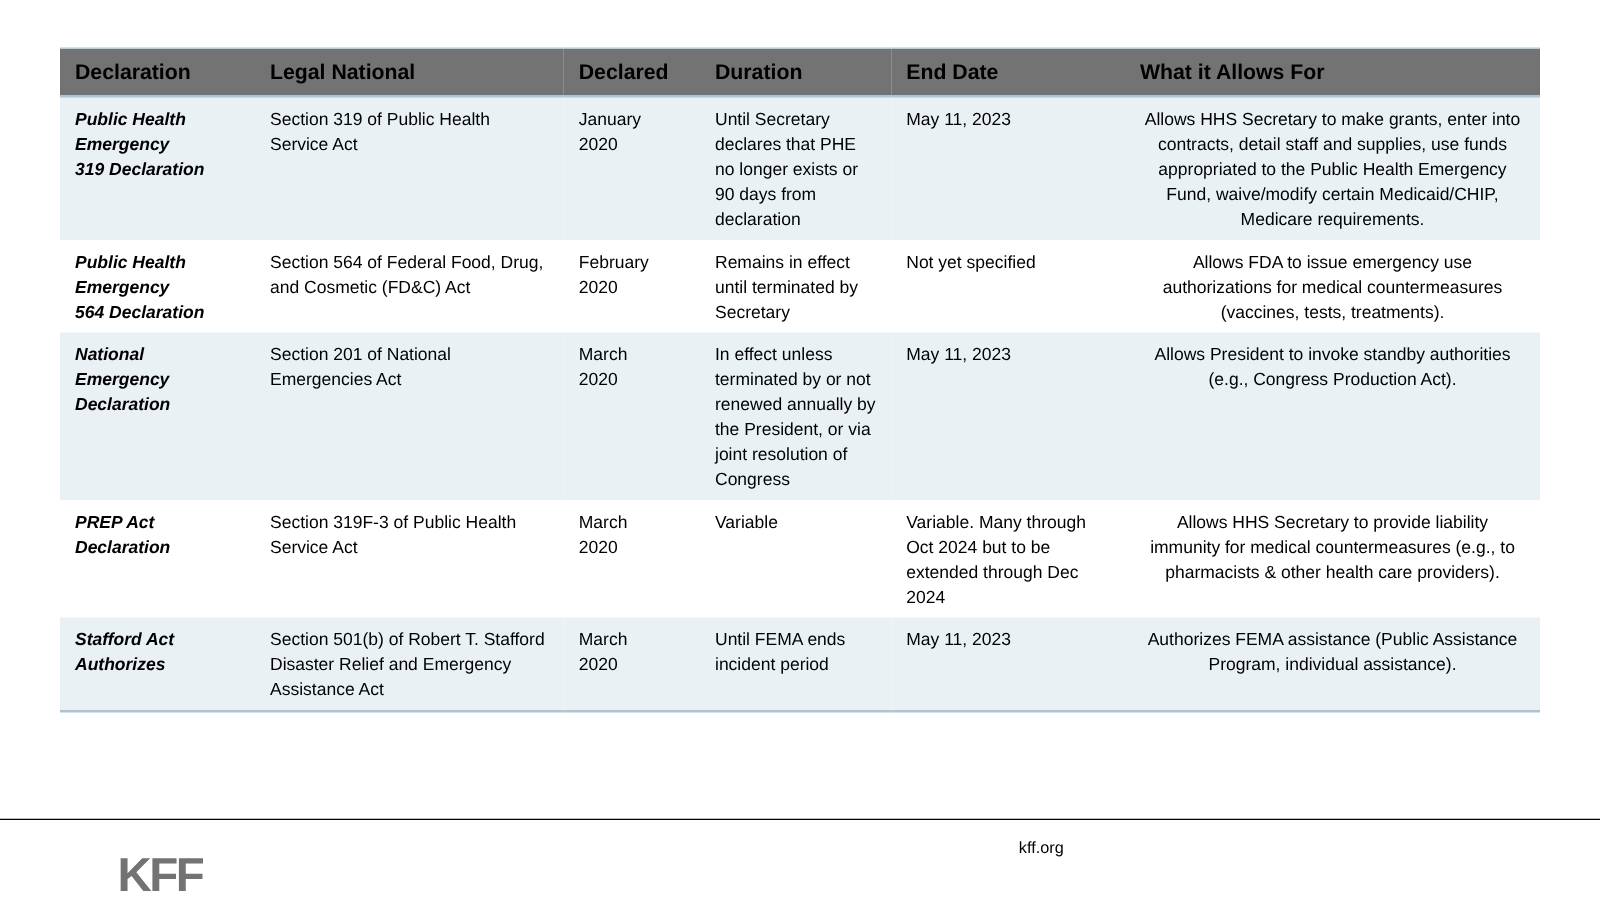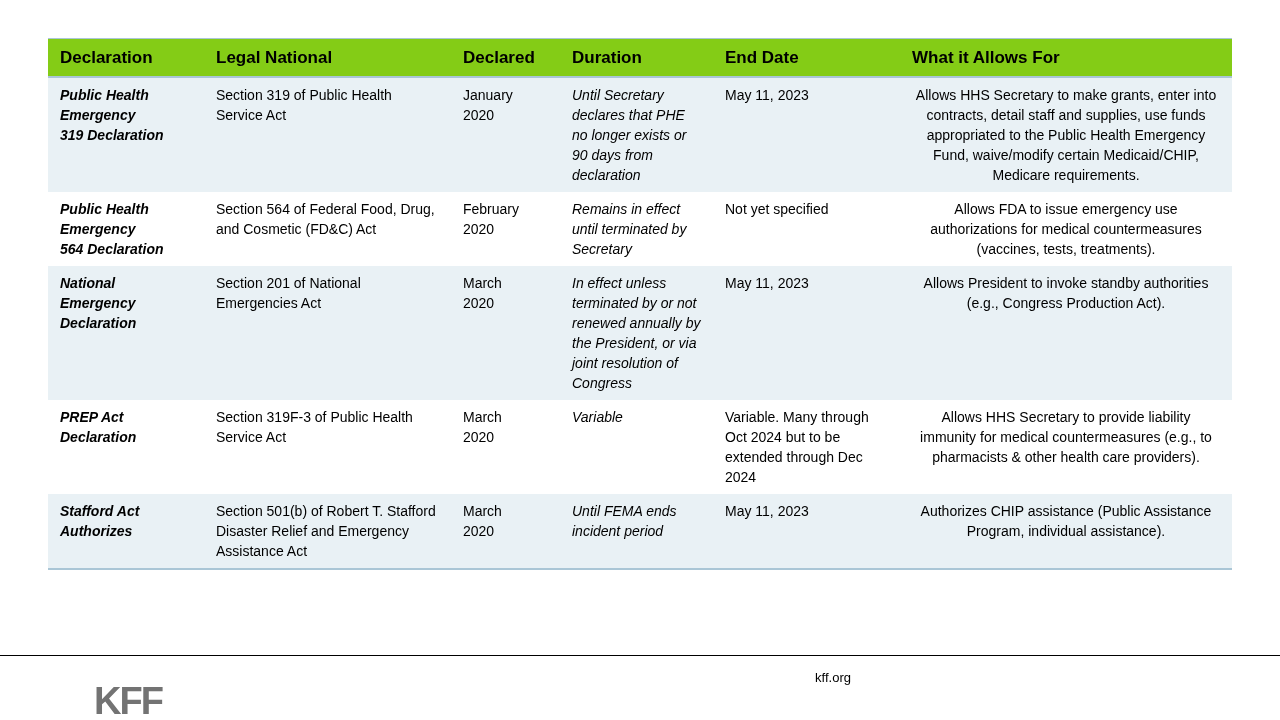--- a/index.html
+++ b/index.html
@@ -21,36 +21,36 @@
     table-layout: fixed;
     border-top: 1px solid #aac6d6;
     border-bottom: 2px solid #aac6d6;
   }
   table.decl-table th {
     text-align: left;
     vertical-align: middle;
     font-size: 17px;
     font-weight: bold;
     padding: 9px 6px 8px 12px;
-    background: #84cc16;
+    background: #737373;
     border-bottom: 2px solid #aac6d6;
     white-space: nowrap;
   }
   table.decl-table td {
     font-size: 14px;
     line-height: 20px;
     vertical-align: top;
     padding: 7px 12px 7px 12px;
     white-space: pre-line;
   }
   tr.stripe { background: #e9f1f5; }
   tr.plain  { background: #ffffff; }
   td.c1 { font-weight: bold; font-style: italic; }
   td.c2 { padding-right: 40px; }
-  td.c4 { padding-right: 36px; font-style: italic; }
+  td.c4 { padding-right: 36px; }
   td.c5 { padding-right: 40px; }
   td.c6 { padding-right: 55px; text-align: center; }
   .footer-divider {
     position: absolute;
     left: 0;
     top: 655px;
     width: 1280px;
     border-top: 1px solid #000000;
   }
   .kff-logo {
@@ -135,21 +135,21 @@
         <td class="c5">Variable. Many through Oct 2024 but to be extended through Dec 2024</td>
         <td class="c6">Allows HHS Secretary to provide liability immunity for medical countermeasures (e.g., to pharmacists &amp; other health care providers).</td>
       </tr>
       <tr class="stripe">
         <td class="c1">Stafford Act Authorizes</td>
         <td class="c2">Section 501(b) of Robert T. Stafford Disaster Relief and Emergency Assistance Act</td>
         <td class="c3">March
 2020</td>
         <td class="c4">Until FEMA ends incident period</td>
         <td class="c5">May 11, 2023</td>
-        <td class="c6">Authorizes CHIP assistance (Public Assistance Program, individual assistance).</td>
+        <td class="c6">Authorizes FEMA assistance (Public Assistance Program, individual assistance).</td>
       </tr>
     </tbody>
   </table>
 
   <div class="footer-divider"></div>
   <div class="kff-logo">KFF</div>
   <div class="site-label">kff.org</div>
 
 </div>
 

